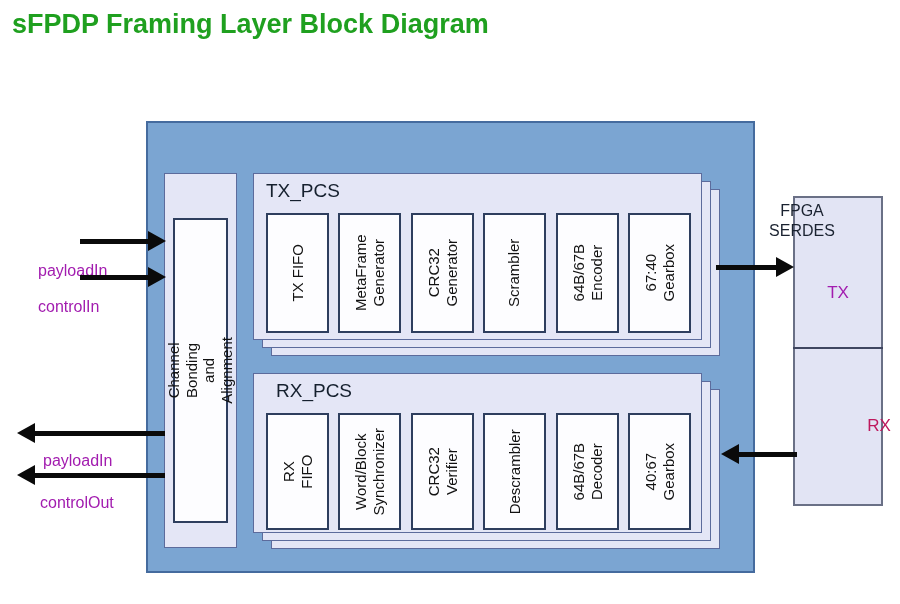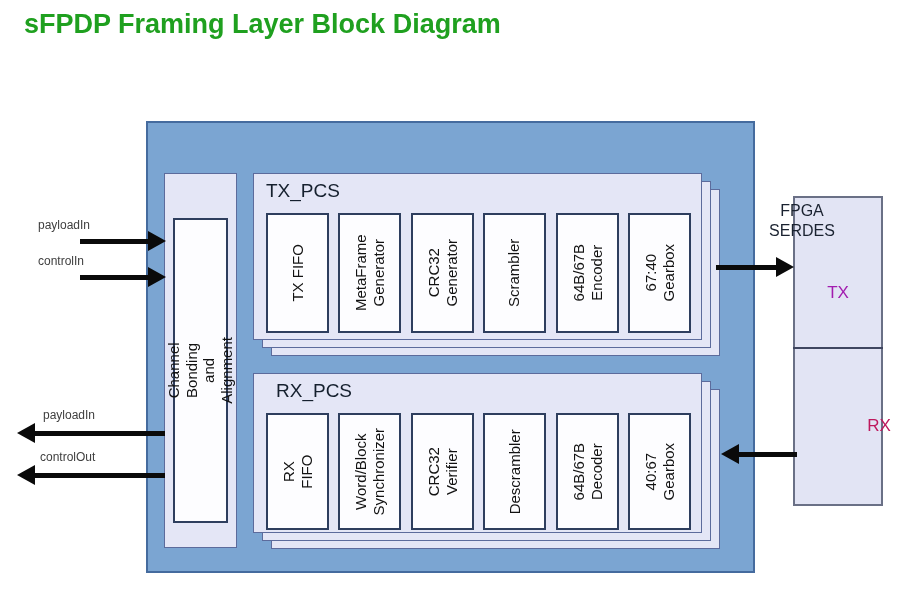--- a/index.html
+++ b/index.html
@@ -14,36 +14,36 @@
     --serdes-border:#6a7086;
     --ink:#111821;
     --arrow:#0a0a0a;
   }
   html,body{margin:0;padding:0;background:#fff;}
   #stage{
     position:relative;width:900px;height:604px;background:#fff;overflow:hidden;
     font-family:"Liberation Sans", sans-serif;color:var(--ink);
   }
   .abs{position:absolute;}
-  #page-title{left:24px;top:9px;font-size:27px;font-weight:bold;color:var(--green);letter-spacing:0;}
+  #page-title{left:12px;top:9px;font-size:27px;font-weight:bold;color:var(--green);letter-spacing:0;}
   #page-subtitle{left:22px;top:59px;font-size:17px;color:#161616;}
   
   #phy-box{left:146px;top:121px;width:609px;height:452px;background:var(--phy-fill);border:2px solid var(--phy-border);box-sizing:border-box;}
   #phy-label{left:158px;top:127px;font-size:23px;color:#0e1c2c;}
   
   .panel{background:var(--panel-fill);border:1px solid var(--panel-border);box-sizing:border-box;}
   .panel-label{font-size:19px;color:#15202e;}
   
   .block{background:var(--block-fill);border:2px solid var(--block-border);box-sizing:border-box;display:flex;align-items:center;justify-content:center;}
   .vtext{transform:rotate(-90deg);white-space:pre-line;text-align:center;width:max-content;font-size:15px;line-height:1.18;color:#121212;}
   
   .hline{background:var(--arrow);height:5px;}
   .tri-r{width:0;height:0;border-top:10px solid transparent;border-bottom:10px solid transparent;border-left:18px solid var(--arrow);}
   .tri-l{width:0;height:0;border-top:10px solid transparent;border-bottom:10px solid transparent;border-right:18px solid var(--arrow);}
-  .sig-label{font-size:12px;color:#404040;}
+  .sig-label{font-size:16px;color:#a21caf;margin-top:44px;}
   
   #serdes-box{left:793px;top:196px;width:90px;height:310px;background:var(--serdes-fill);border:2px solid var(--serdes-border);box-sizing:border-box;}
   #serdes-title{left:757px;top:201px;width:90px;text-align:center;font-size:16px;line-height:1.25;white-space:pre-line;color:#1a2230;}
   #serdes-divider{left:793px;top:347px;width:90px;height:2px;background:#3f4660;}
   #serdes-tx{left:793px;top:283px;width:90px;text-align:center;font-size:17px;color:#a21caf;}
   #serdes-rx{left:793px;top:416px;width:84px;text-align:center;font-size:17px;color:#be185d;padding-left:44px;}
 </style>
 </head>
 <body>
 

